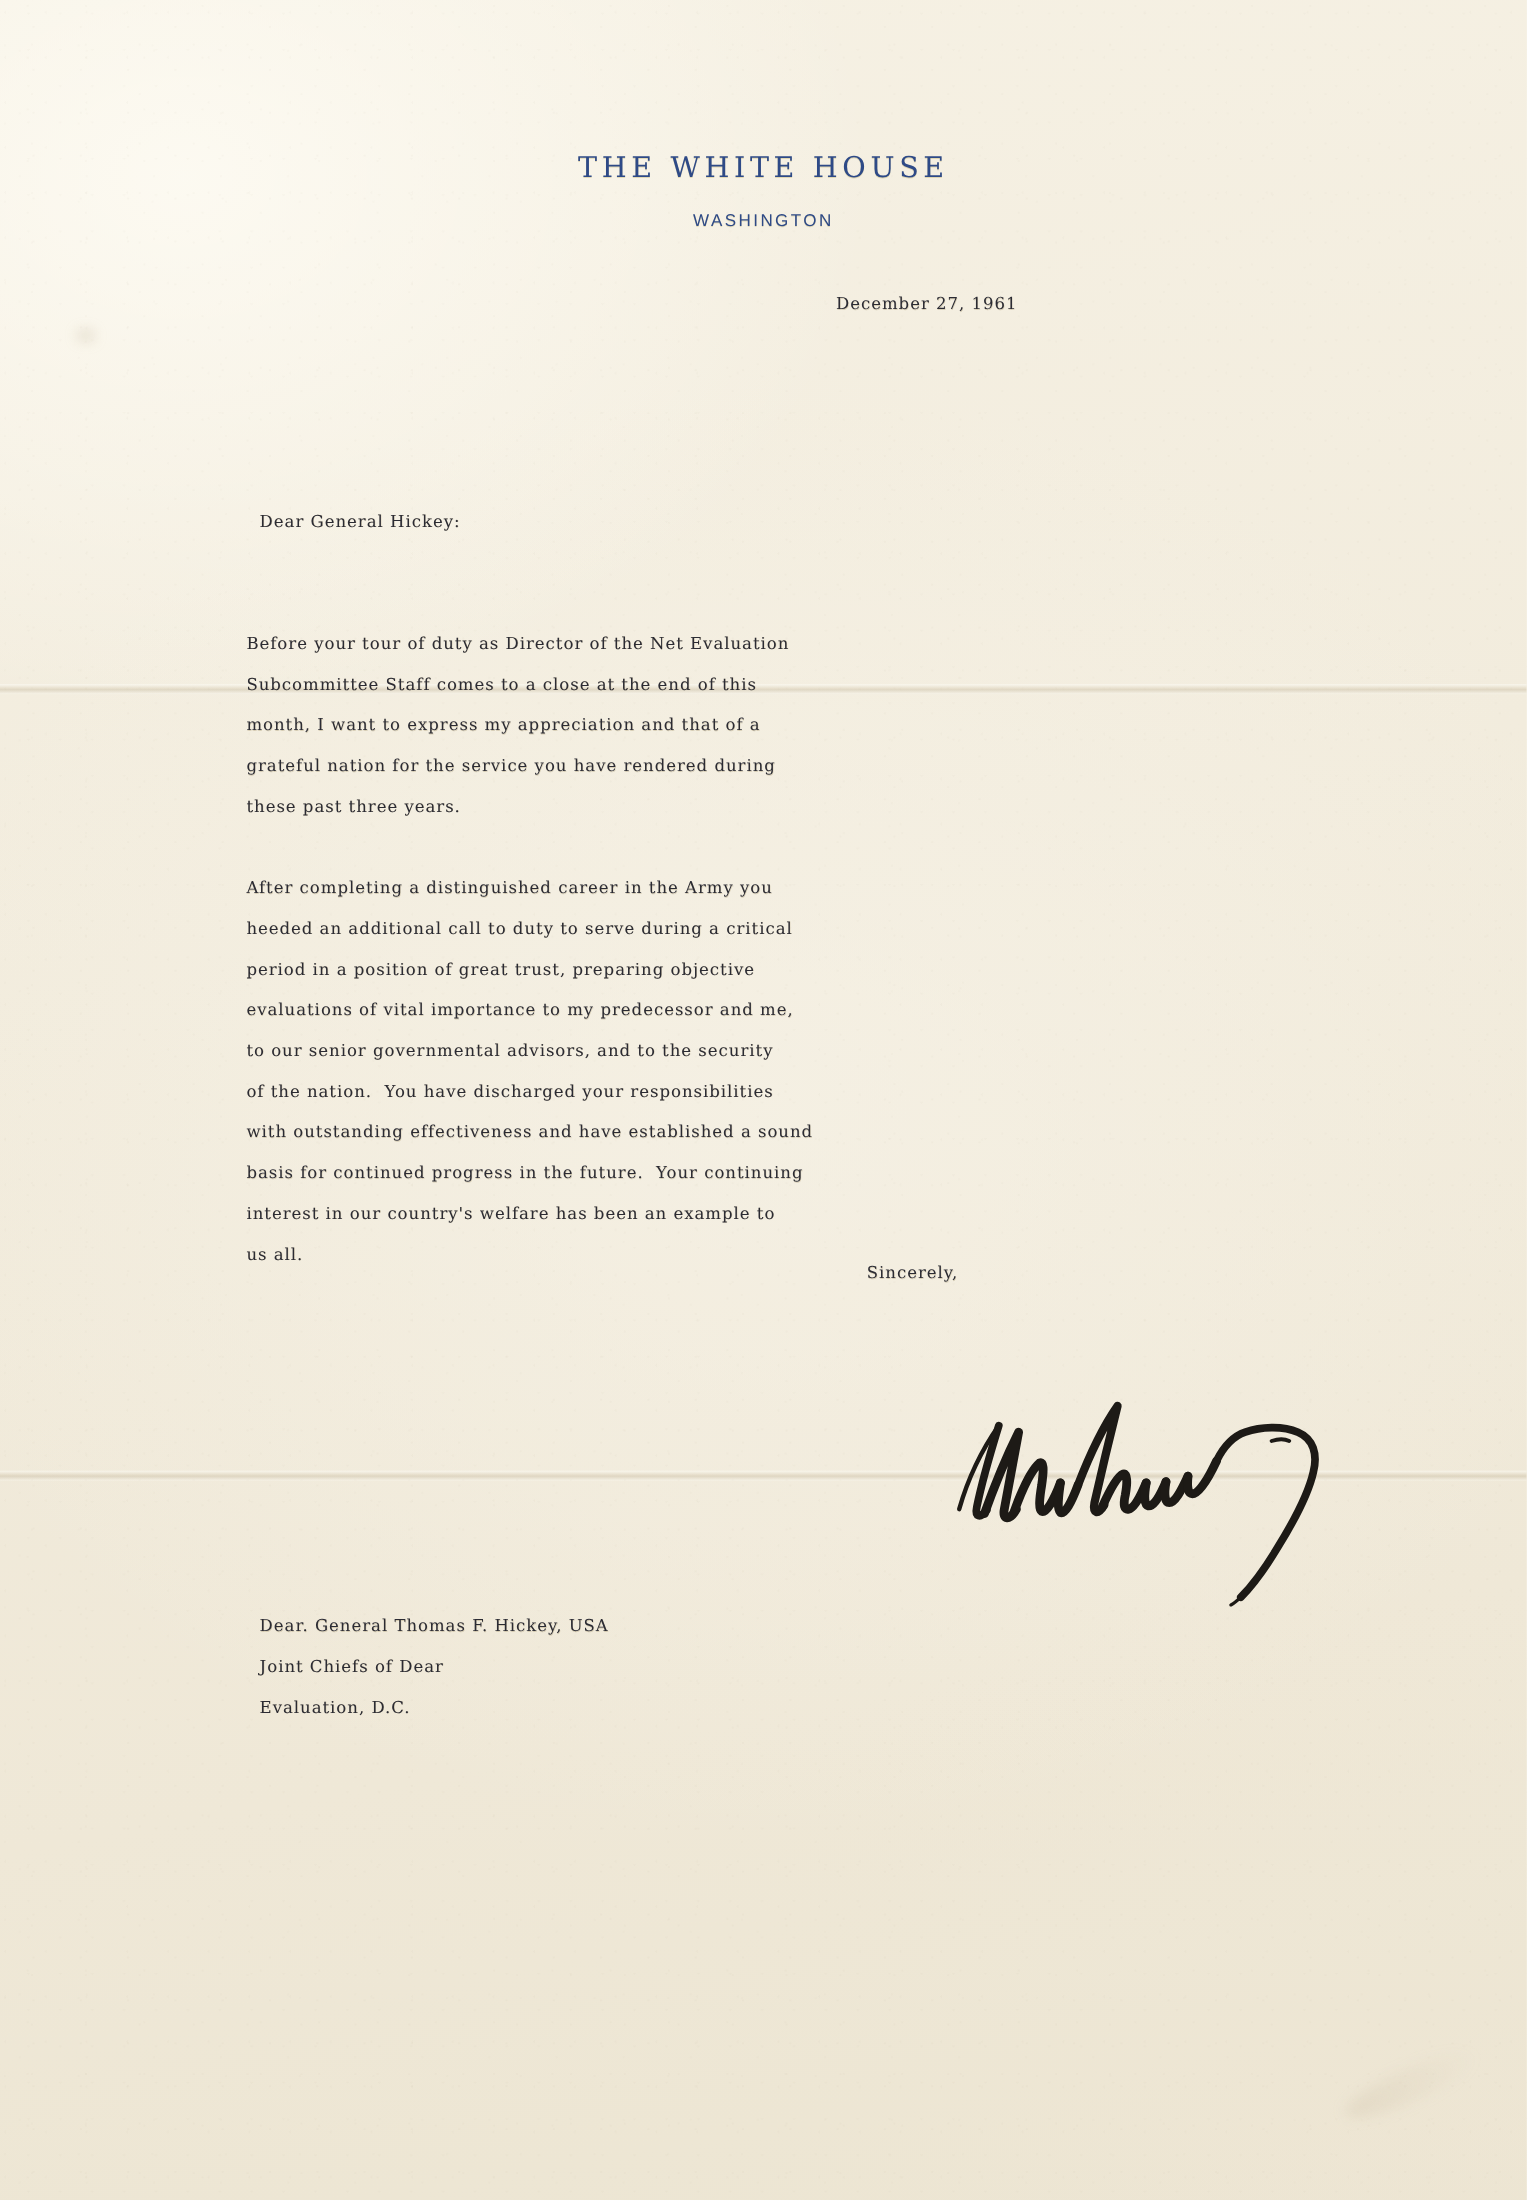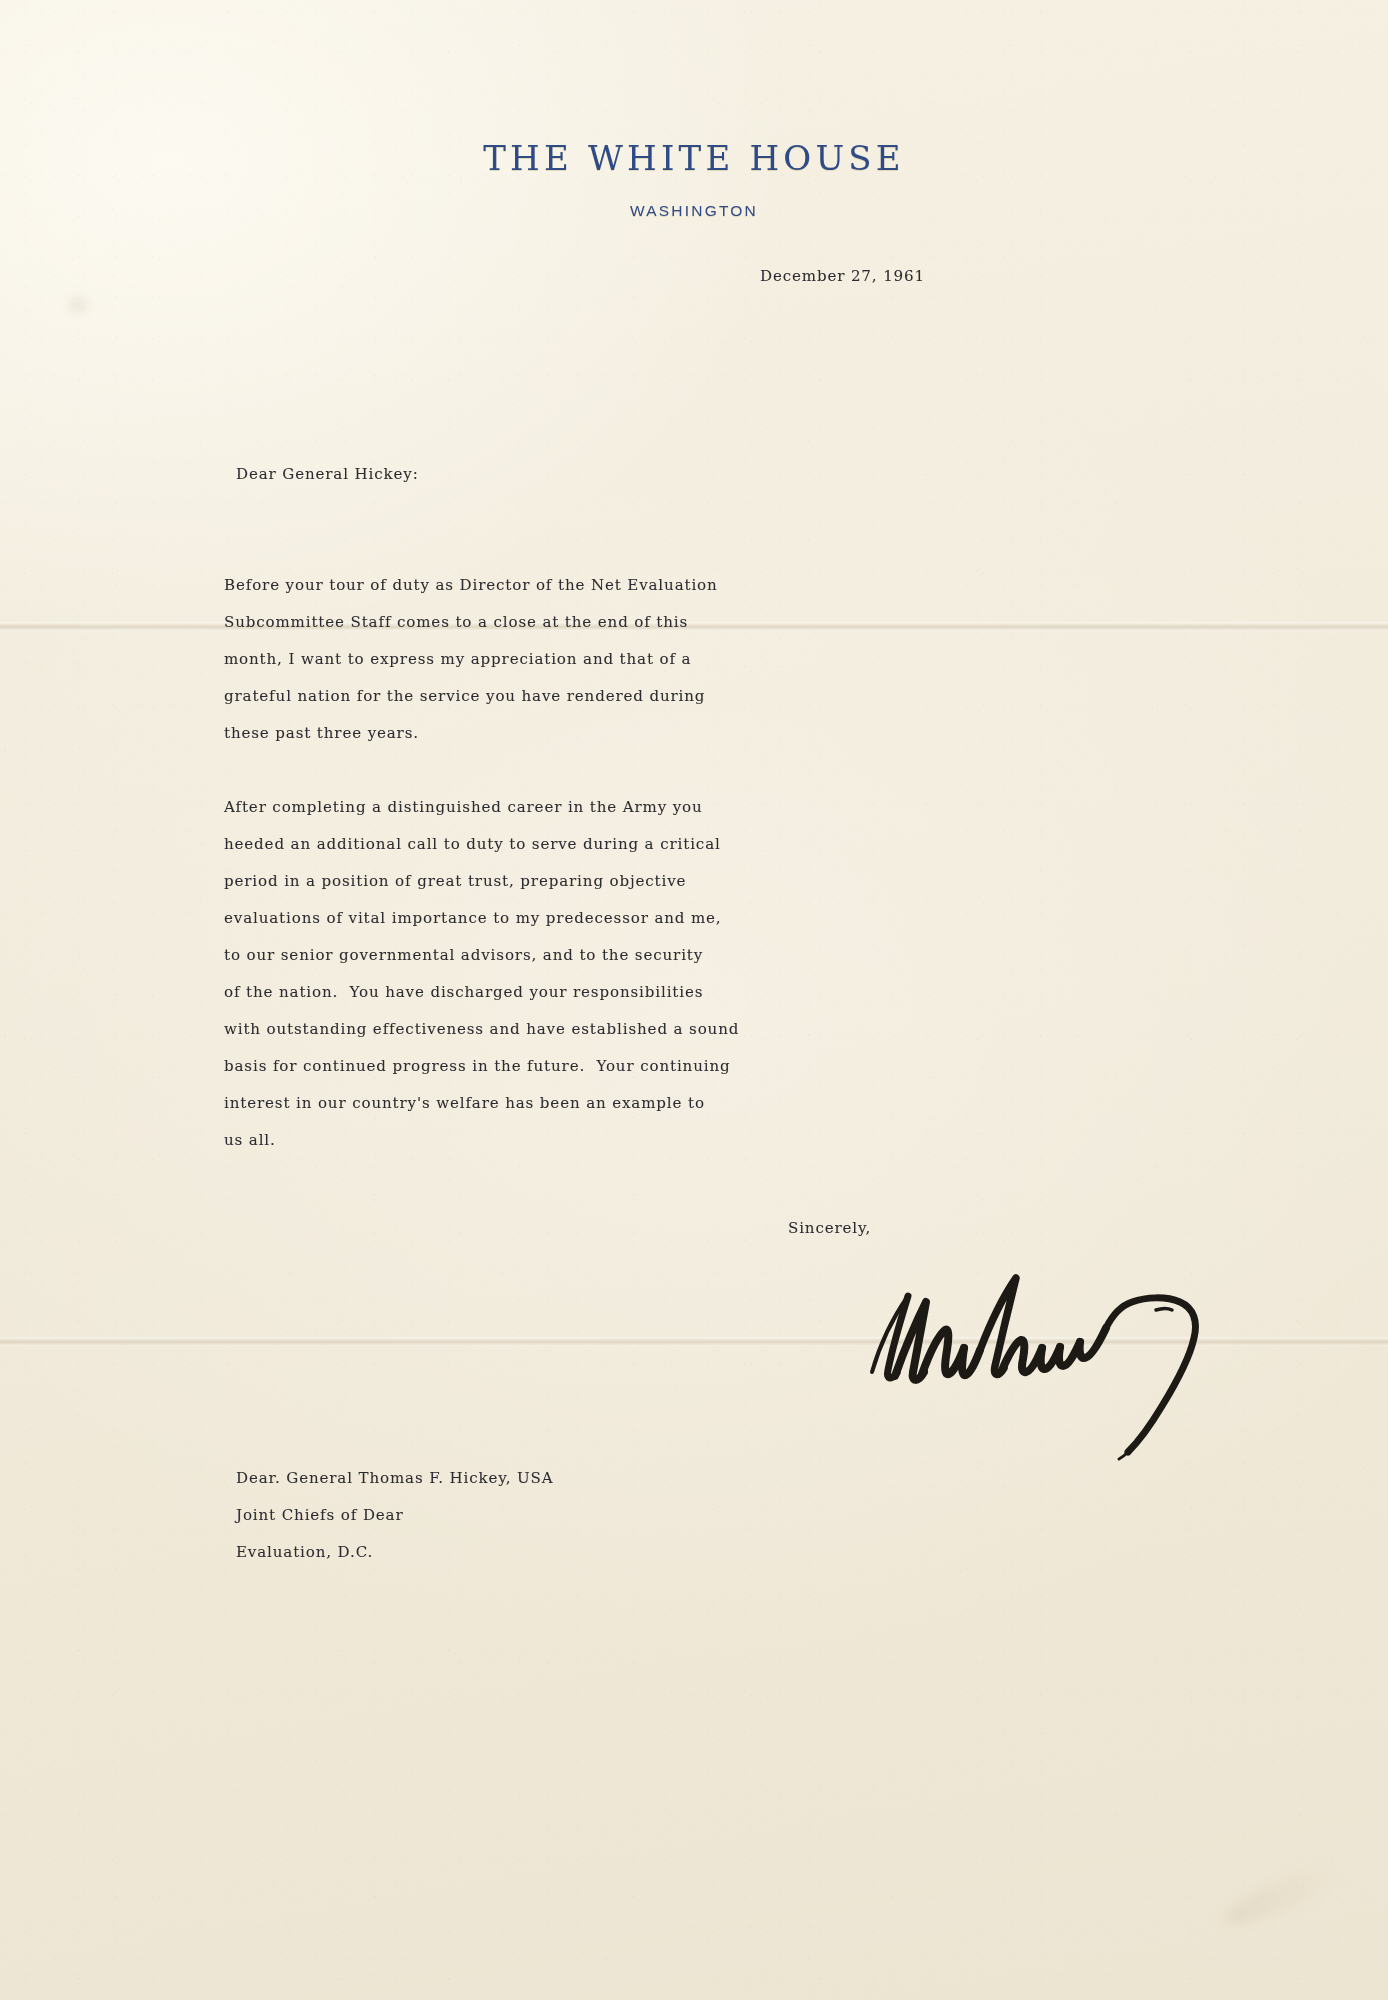--- a/index.html
+++ b/index.html
@@ -73,21 +73,21 @@
   
   #letterhead {
     position: absolute;
     top: 138px;
     left: 0;
     width: 100%;
     text-align: center;
   }
   #wh-title {
     font-family: "DejaVu Serif", serif;
-    font-size: 34px;
+    font-size: 26px;
     letter-spacing: 4.2px;
     color: #2e4a87;
     text-shadow: 0 1px 0 rgba(200,185,120,.45);
   }
   #wh-sub {
     margin-top: 24px;
     font-family: Liberation Sans, sans-serif;
     font-size: 15.5px;
     letter-spacing: 2.2px;
     color: #2e4a87;
@@ -121,21 +121,21 @@
     position: absolute;
     top: 567px;
     left: 224px;
     width: 1000px;
   }
   #body p { margin: 0 0 37px 0; }
   #body p:last-child { margin-bottom: 16px; }
 
   #closing {
     position: absolute;
-    top: 1210px;
+    top: 1139px;
     left: 788px;
   }
 
   #recipient {
     position: absolute;
     top: 1460px;
     left: 236px;
   }
 
   

